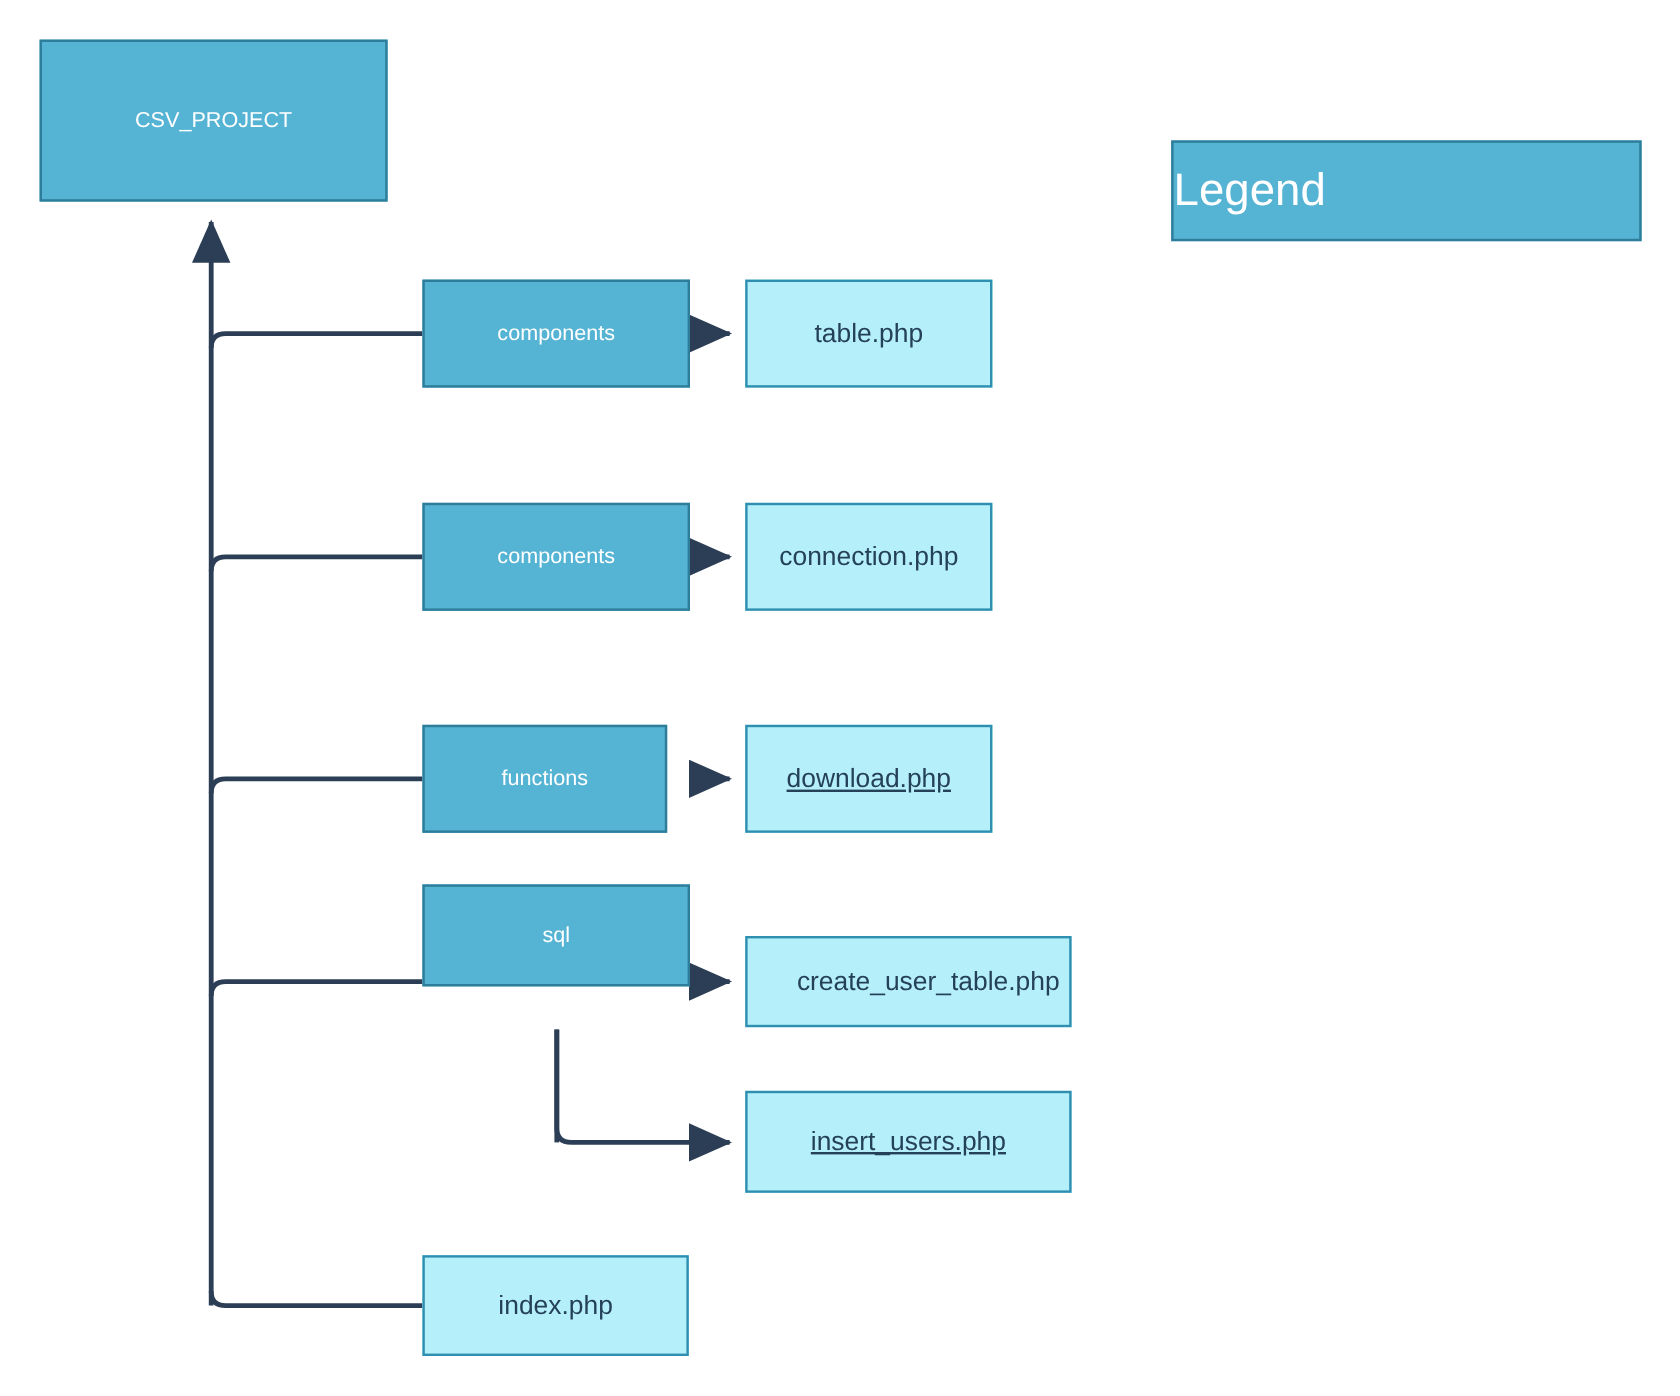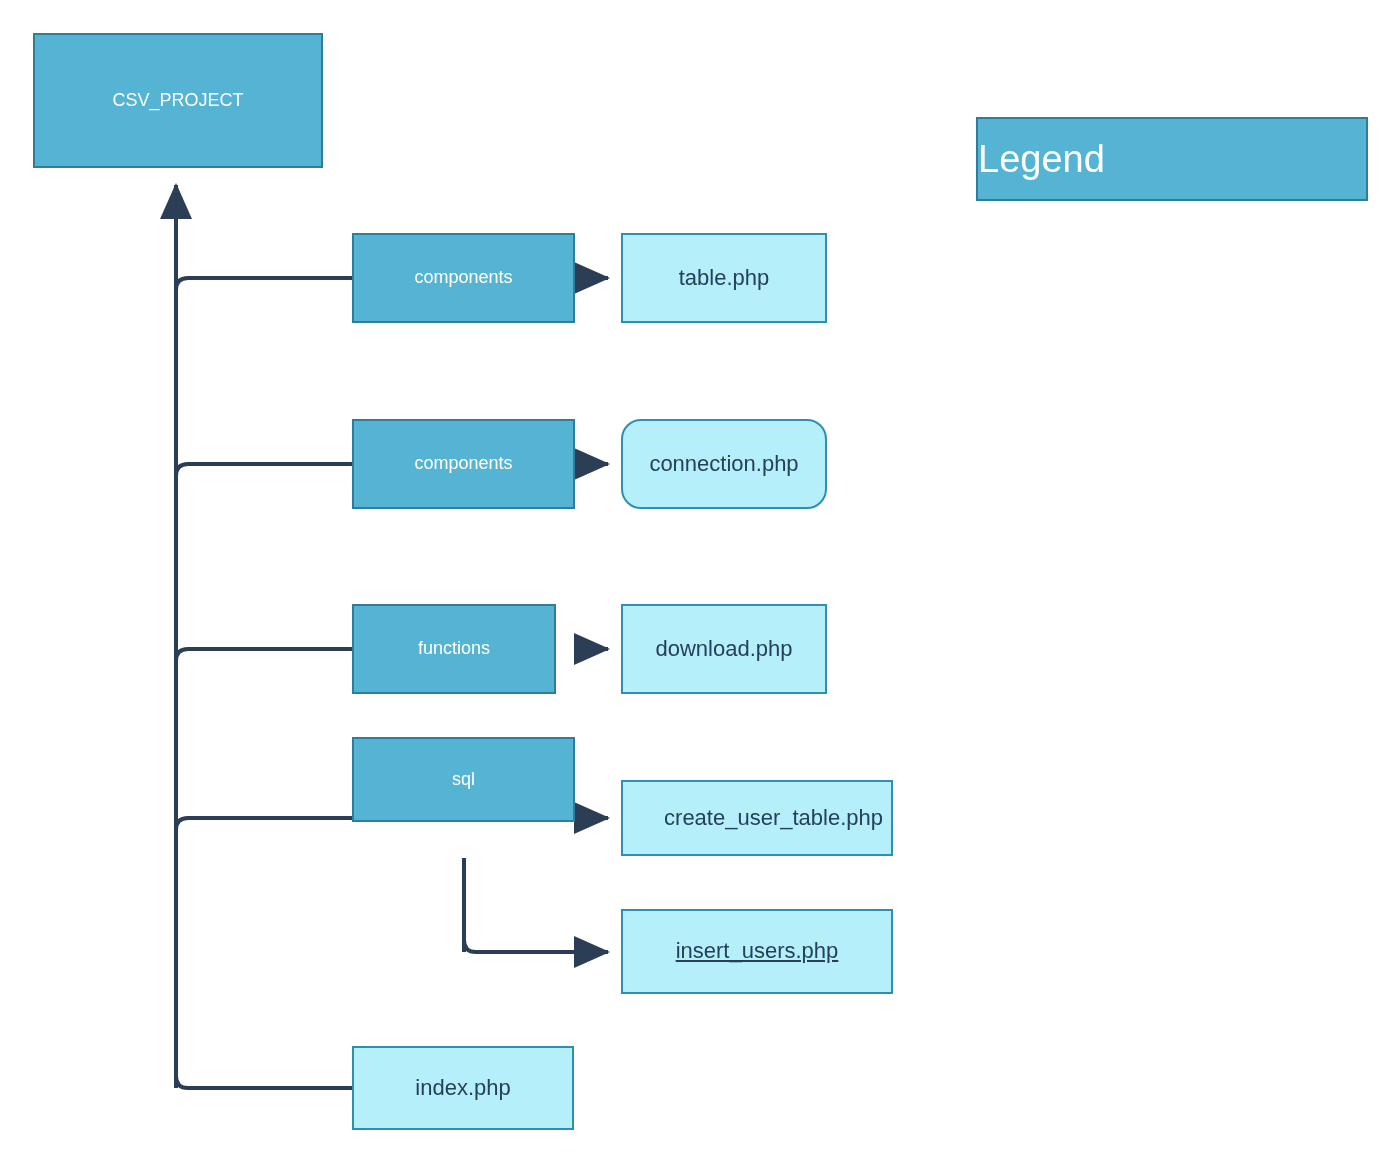--- a/index.html
+++ b/index.html
@@ -172,25 +172,25 @@
   </div>
 
   <div class="node node-folder" style="left:352px; top:737px; width:223px; height:85px;">
     <span class="node-label">sql</span>
   </div>
 
   <div class="node node-file" style="left:621px; top:233px; width:206px; height:90px;">
     <span class="node-label">table.php</span>
   </div>
 
-  <div class="node node-file" style="left:621px; top:419px; width:206px; height:90px;border-radius:20px;">
+  <div class="node node-file" style="left:621px; top:419px; width:206px; height:90px;">
     <span class="node-label">connection.php</span>
   </div>
 
-  <div class="node node-file" style="left:621px; top:604px; width:206px; height:90px;">
+  <div class="node node-file" style="left:621px; top:604px; width:206px; height:90px;text-decoration:underline;">
     <span class="node-label">download.php</span>
   </div>
 
   <div class="node node-file" style="left:621px; top:780px; width:272px; height:76px;justify-content:flex-end;">
     <span class="node-label">create_user_table.php</span>
   </div>
 
   <div class="node node-file" style="left:621px; top:909px; width:272px; height:85px;text-decoration:underline;">
     <span class="node-label">insert_users.php</span>
   </div>

